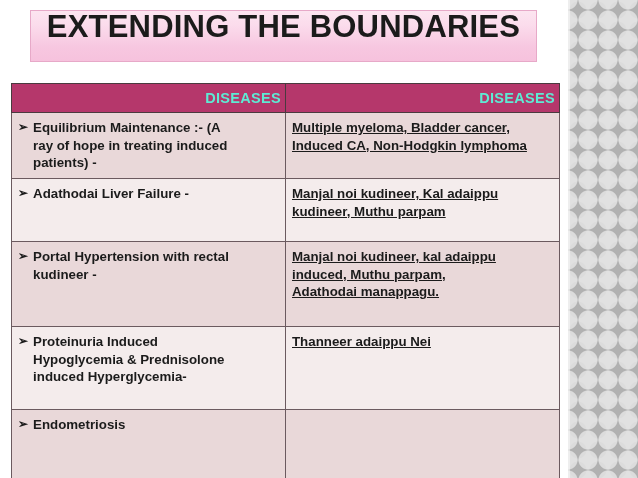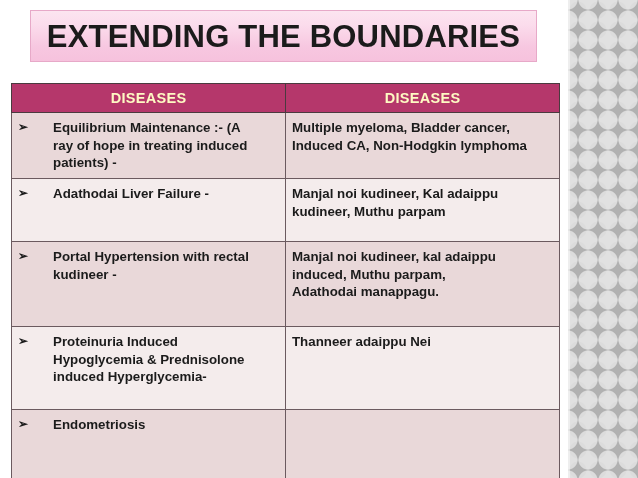--- a/index.html
+++ b/index.html
@@ -43,21 +43,20 @@
   #title-banner {
     position: absolute;
     left: 30px;
     top: 10px;
     width: 507px;
     height: 52px;
     box-sizing: border-box;
     border: 1px solid #e7a9c8;
     background: linear-gradient(to bottom, #fce5f0 0%, #fbdcec 28%, #f7c7e0 72%, #f6c2dd 100%);
     display: flex;
-    align-items: center;
     justify-content: center;
   }
   #title-text {
     font-size: 31px;
     font-weight: bold;
     color: #1b1b1b;
     letter-spacing: 0.2px;
     white-space: nowrap;
     line-height: 1;
   }
@@ -70,57 +69,57 @@
     width: 548px;
     border-collapse: collapse;
     table-layout: fixed;
     border: 1px solid #4a3a3f;
   }
   #content-table col.col-diseases  { width: 274px; }
   #content-table col.col-medicines { width: 274px; }
 
   #content-table th {
     background: #b5376b;
-    color: #fef9c3;
+    color: #5eead4;
     font-size: 14.5px;
     font-weight: bold;
     letter-spacing: 0.3px;
-    text-align: center;
+    text-align: right;
     height: 28px;
     padding: 0 4px;
     border: 1px solid #4a3a3f;
   }
 
   #content-table td {
     vertical-align: top;
     font-size: 13.3px;
     font-weight: bold;
     color: #1b1b1b;
     line-height: 1.33;
     padding: 6px 7px 6px 6px;
     border: 1px solid #6b5a5f;
     word-wrap: break-word;
   }
   tr.row-shade-a td { background: #e9d8d9; }
   tr.row-shade-b td { background: #f4ecec; }
 
-  .cell-line { display: block; margin-left: 20px; }
+  .cell-line { display: block; }
   .bullet-row {
     display: flex;
     align-items: flex-start;
   }
   .bullet-glyph {
     flex: 0 0 auto;
     font-size: 12px;
     line-height: 1.45;
     margin-right: 5px;
     color: #1b1b1b;
   }
   .bullet-text { flex: 1 1 auto; }
-  .plain-text { display: block; }
+  .plain-text { display: block; text-decoration: underline; }
   .empty-cell { min-height: 1px; }
 
   
   tr.r1 td { height: 52px; }
   tr.r2 td { height: 50px; }
   tr.r3 td { height: 72px; }
   tr.r4 td { height: 70px; }
   tr.r5 td { height: 56px; }
 </style>
 </head>

